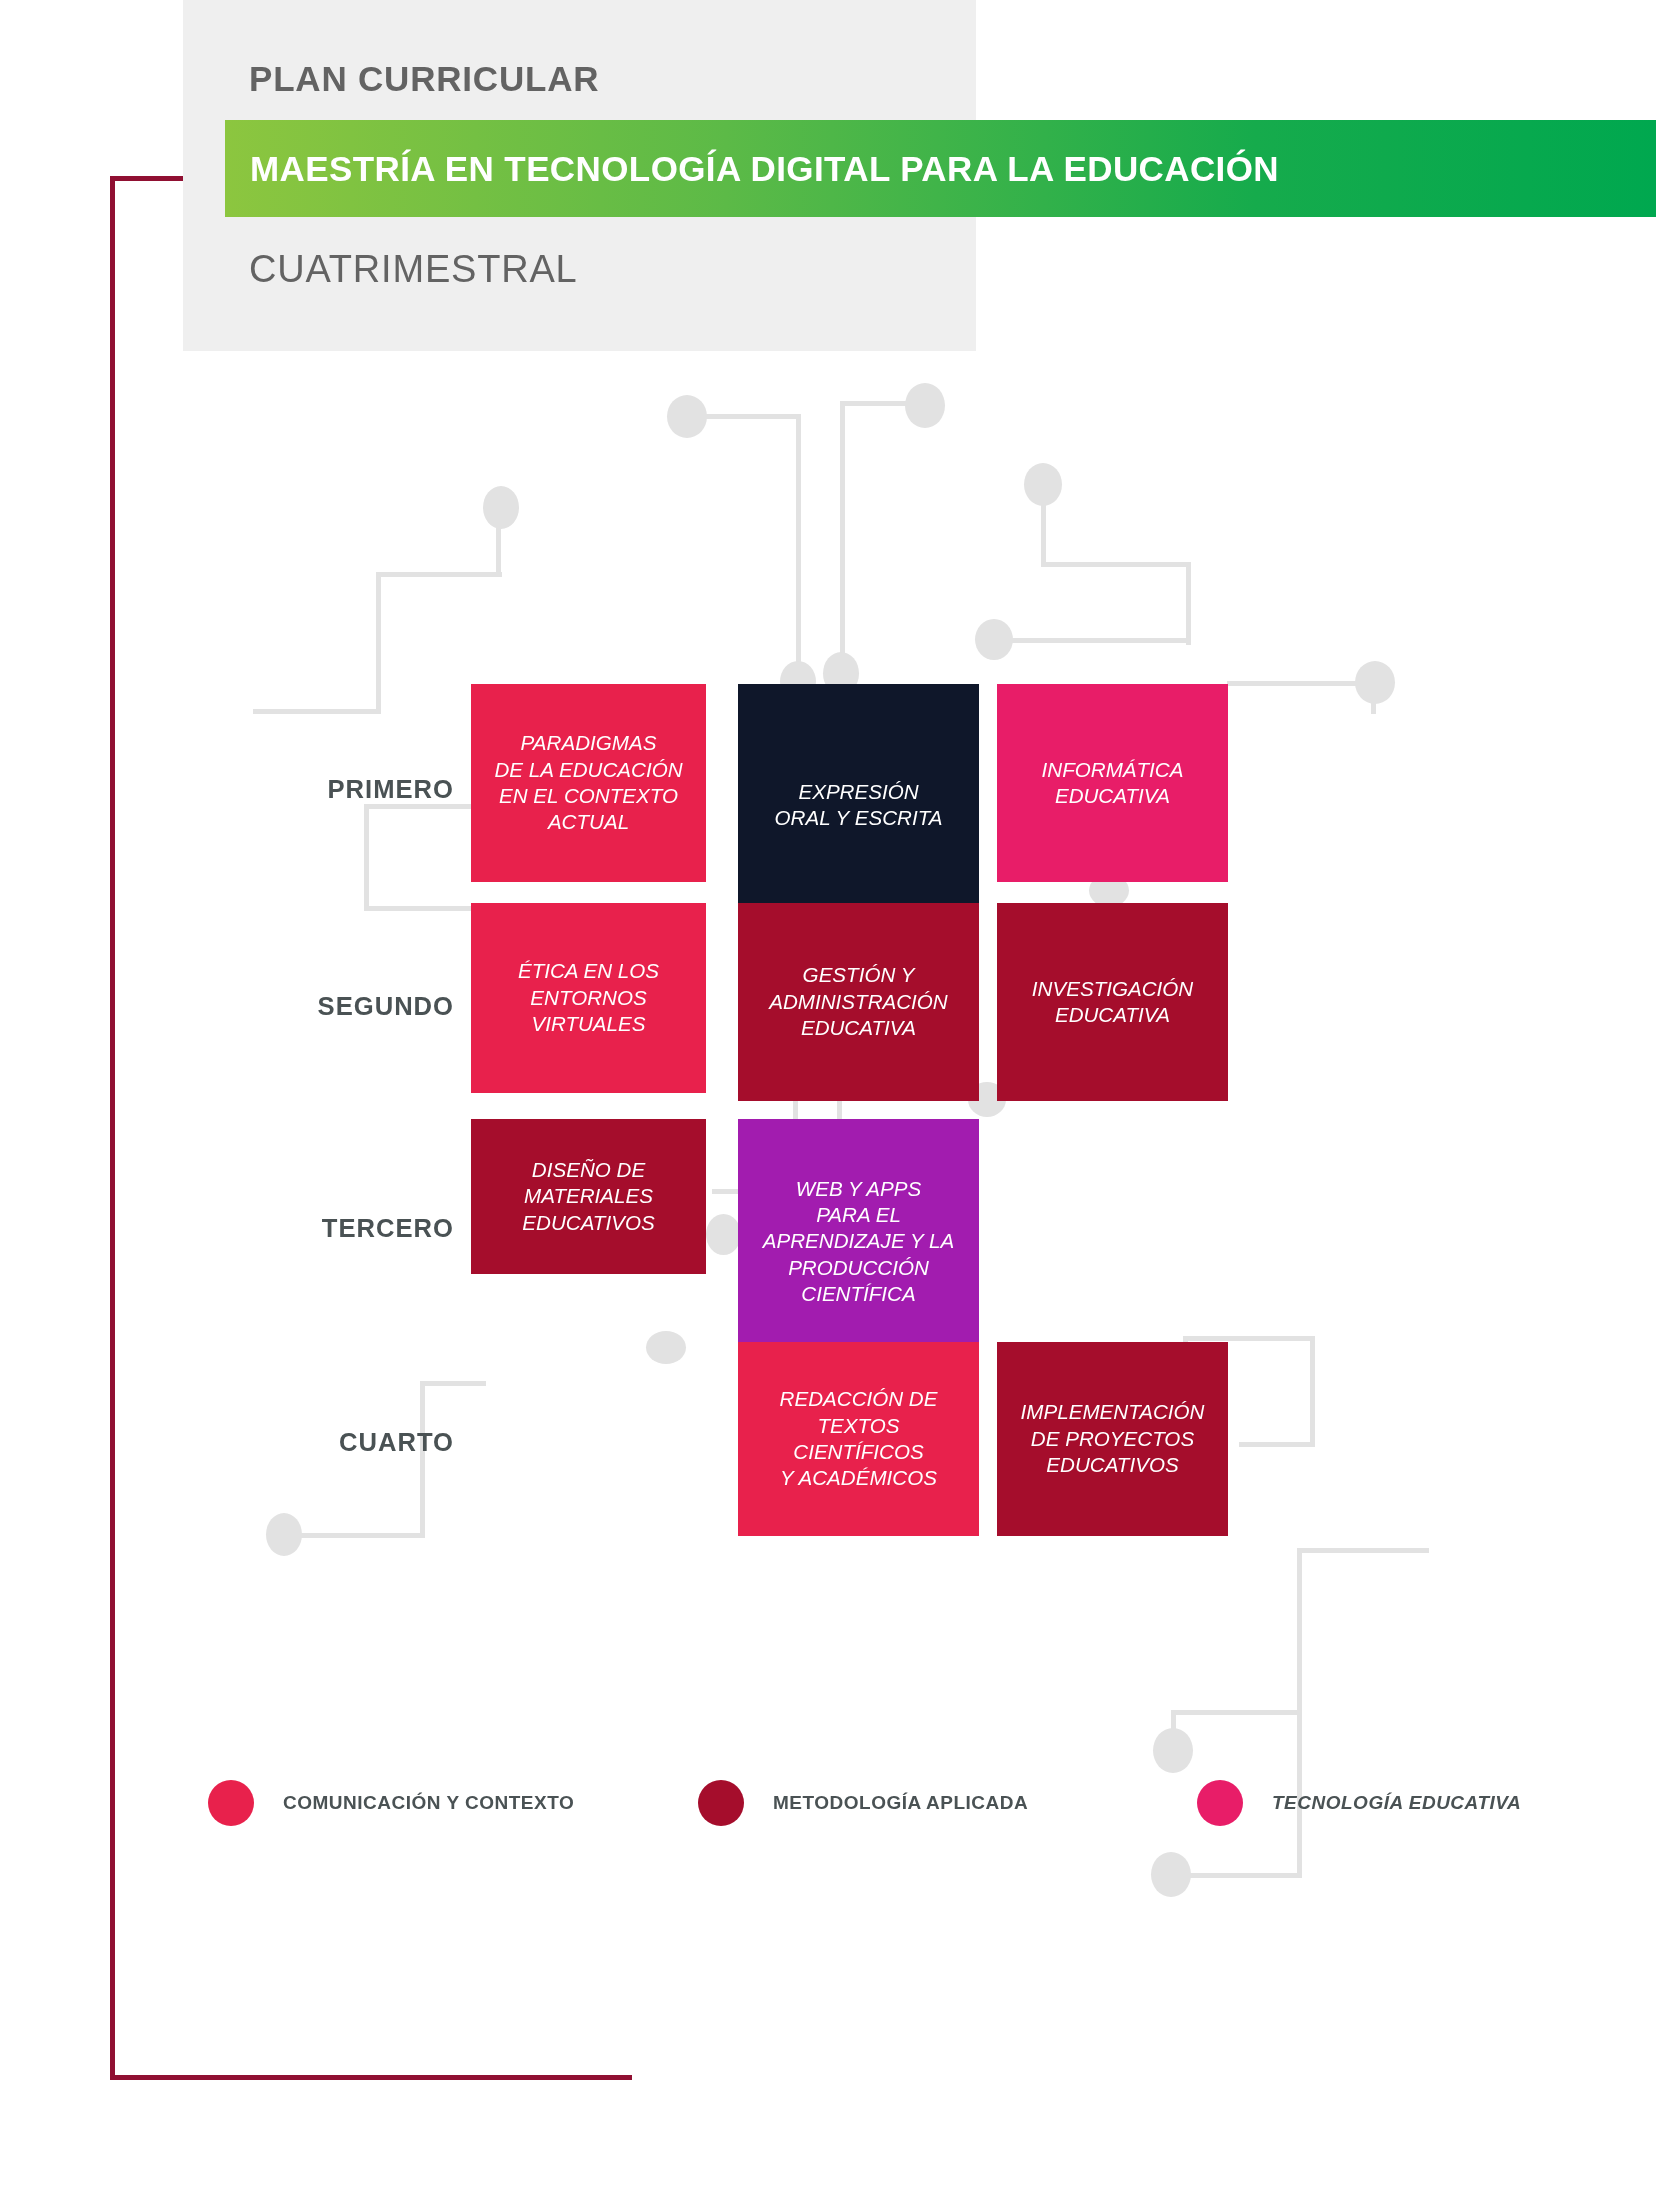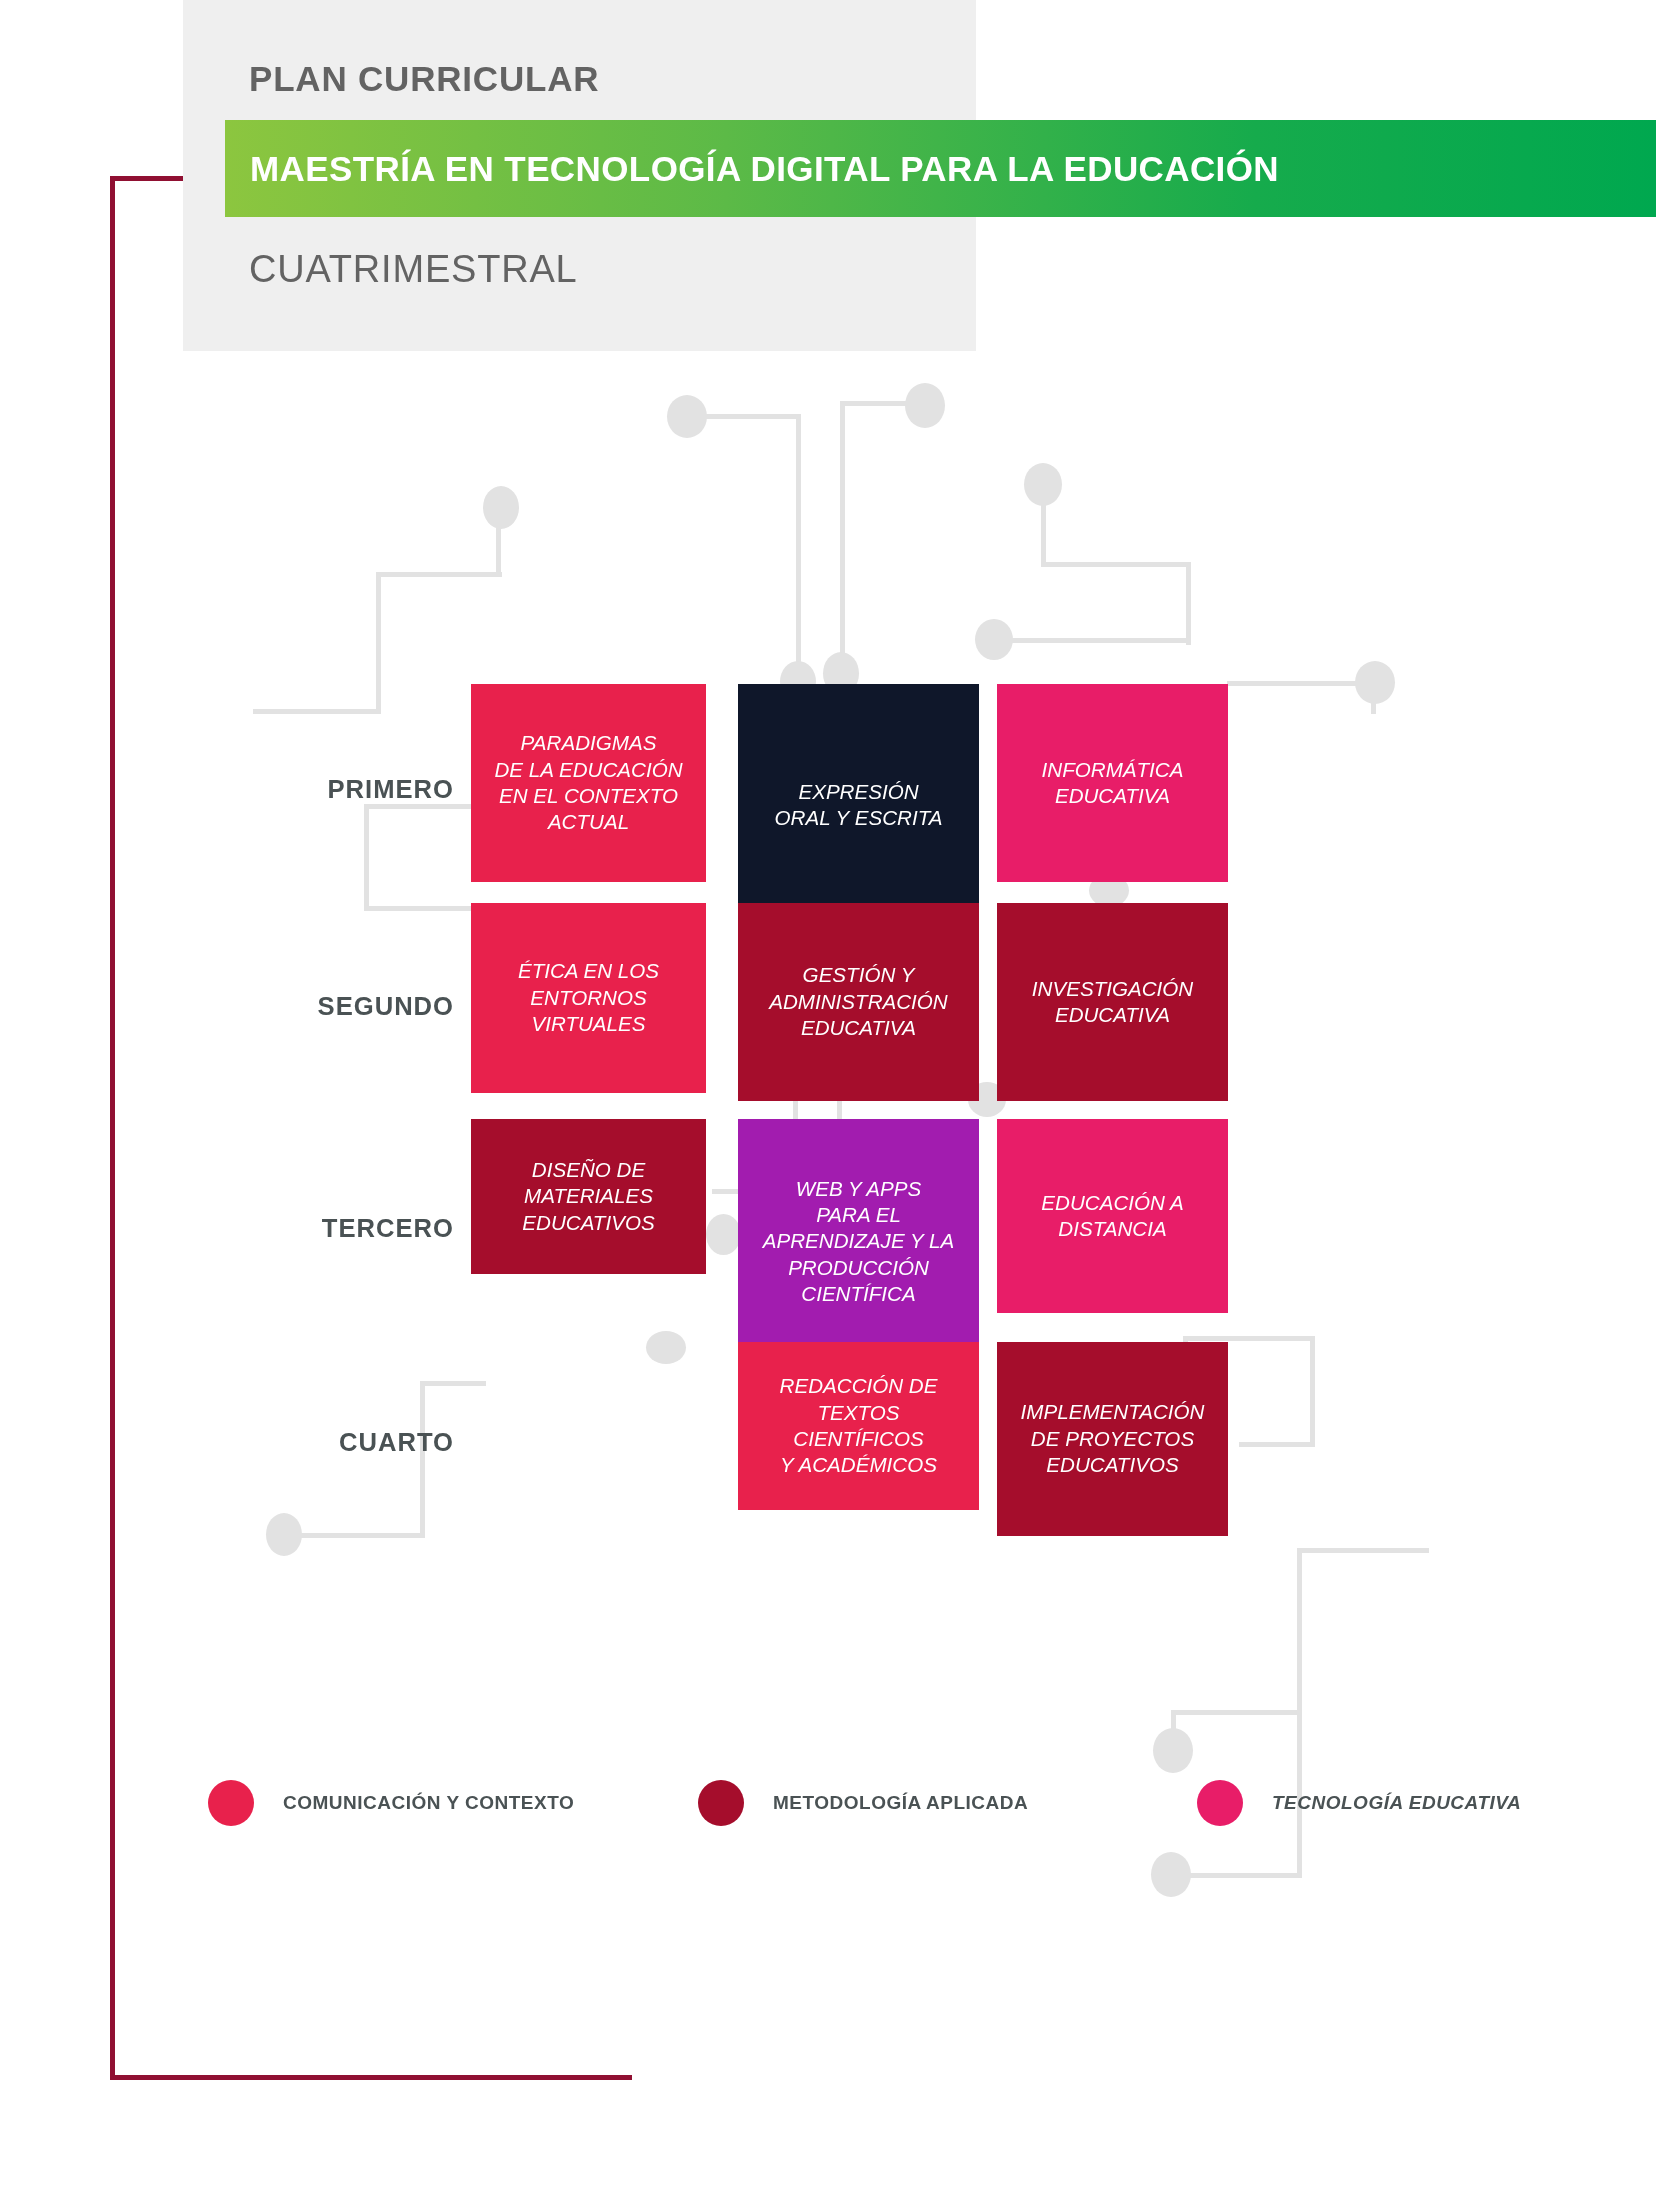--- a/index.html
+++ b/index.html
@@ -285,26 +285,22 @@
 MATERIALES
 EDUCATIVOS</span>
   </div>
   <div class="course-box" style="left:738px;top:1119px;width:241px;height:245px;background:#a21caf;">
     <span>WEB Y APPS
 PARA EL
 APRENDIZAJE Y LA
 PRODUCCIÓN
 CIENTÍFICA</span>
   </div>
-  <div class="course-box" style="left:997px;top:1119px;width:231px;height:194px;background:#E81D68;">
-    <span>EDUCACIÓN A
-DISTANCIA</span>
-  </div>
-
-  <div class="course-box" style="left:738px;top:1342px;width:241px;height:168px;background:#E8214C;">
+
+  <div class="course-box" style="left:738px;top:1342px;width:241px;height:194px;background:#E8214C;">
     <span>REDACCIÓN DE
 TEXTOS
 CIENTÍFICOS
 Y ACADÉMICOS</span>
   </div>
   <div class="course-box" style="left:997px;top:1342px;width:231px;height:194px;background:#A50D2C;">
     <span>IMPLEMENTACIÓN
 DE PROYECTOS
 EDUCATIVOS</span>
   </div>

